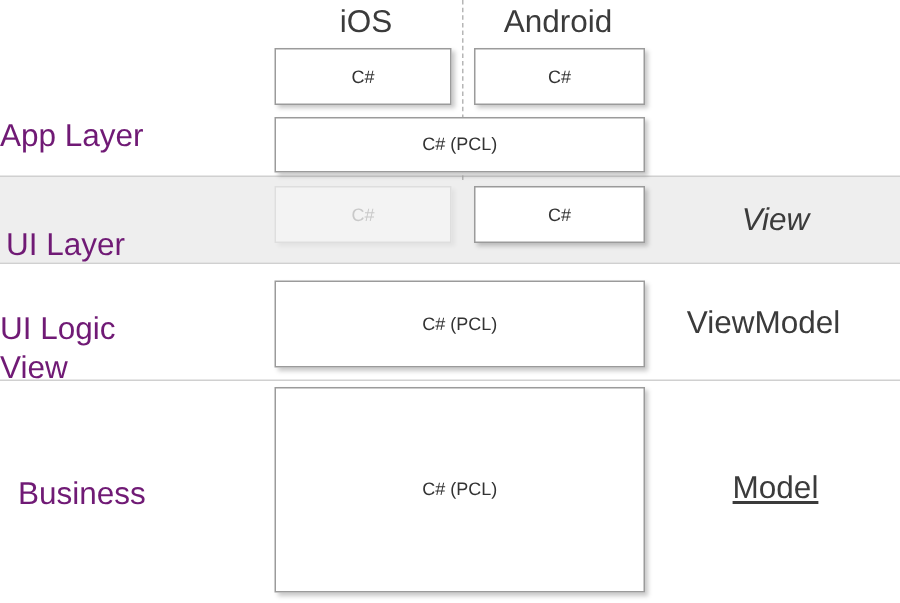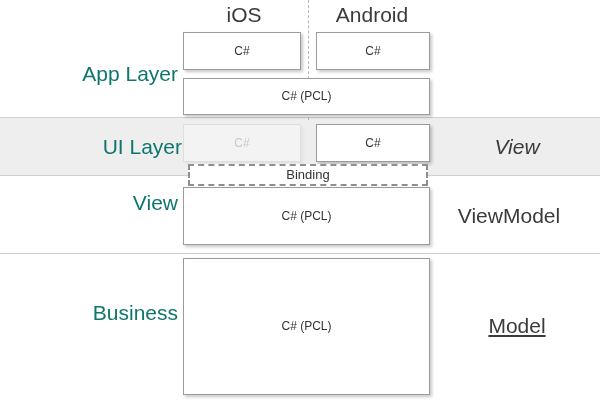--- a/index.html
+++ b/index.html
@@ -49,24 +49,25 @@
     text-align: center;
     font-size: 21px;
     color: #3b3b3b;
     line-height: 26px;
     white-space: nowrap;
   }
 
   
   .layer-name {
     position: absolute;
-    text-align: right;
+    text-align: left;
     font-size: 21px;
-    color: #0f766e;
+    color: #701a75;
     line-height: 26px;
+    margin-top: 17px;
   }
   .pattern-name {
     position: absolute;
     text-align: center;
     font-size: 21px;
     color: #3b3b3b;
     line-height: 26px;
     white-space: nowrap;
   }
 
@@ -132,24 +133,25 @@
 
   <div class="platform-title" style="left:183px; top:2px; width:122px;">iOS</div>
 
   <div class="platform-title" style="left:313px; top:2px; width:118px;">Android</div>
 
   <div class="layer-name" style="left:0px; top:61px; width:178px;">App Layer</div>
 
   <div class="layer-name" style="left:4px; top:134px; width:178px;">UI Layer</div>
 
   <div class="layer-name" style="left:0px; top:190px; width:178px;">
+    <div>UI Logic</div>
     <div>View</div>
   </div>
 
-  <div class="layer-name" style="left:0px; top:300px; width:178px;">
+  <div class="layer-name" style="left:0px; top:300px; width:178px;padding-left:12px;">
     <div>Business</div>
   </div>
 
   <div class="pattern-name" style="left:434px; top:134px; width:166px;font-style:italic;">View</div>
 
   <div class="pattern-name" style="left:434px; top:203px; width:150px;">ViewModel</div>
 
   <div class="pattern-name" style="left:434px; top:313px; width:166px;text-decoration:underline;">Model</div>
 
   <div class="code-box" style="left:183px; top:32px; width:118px; height:38px;">
@@ -165,23 +167,20 @@
   </div>
 
   <div class="code-box disabled" style="left:183px; top:124px; width:118px; height:38px;">
     <span class="code-label">C#</span>
   </div>
 
   <div class="code-box" style="left:316px; top:124px; width:114px; height:38px;">
     <span class="code-label">C#</span>
   </div>
 
-  <div class="binding-box" style="left:188px; top:164px; width:240px; height:22px;">
-    <span class="binding-label">Binding</span>
-  </div>
 
   <div class="code-box" style="left:183px; top:187px; width:247px; height:58px;">
     <span class="code-label">C# (PCL)</span>
   </div>
 
   <div class="code-box" style="left:183px; top:258px; width:247px; height:137px;">
     <span class="code-label">C# (PCL)</span>
   </div>
 
 </div>

